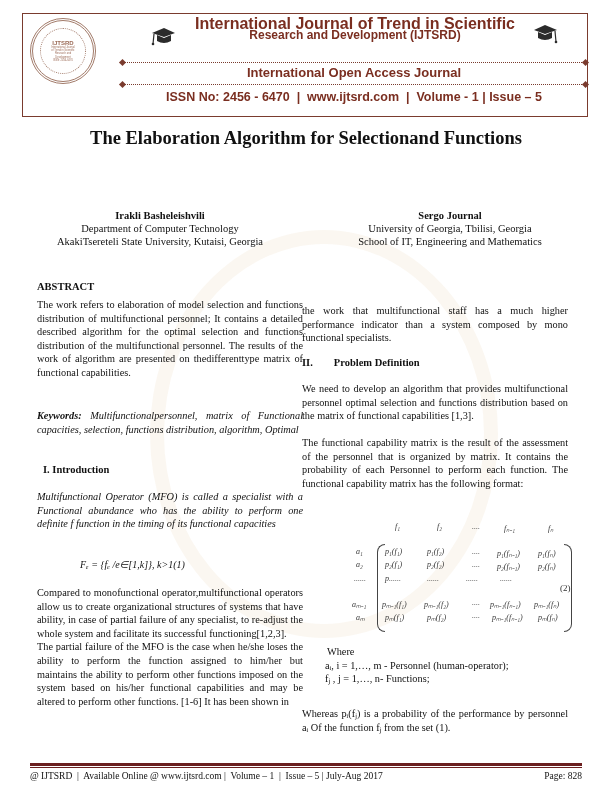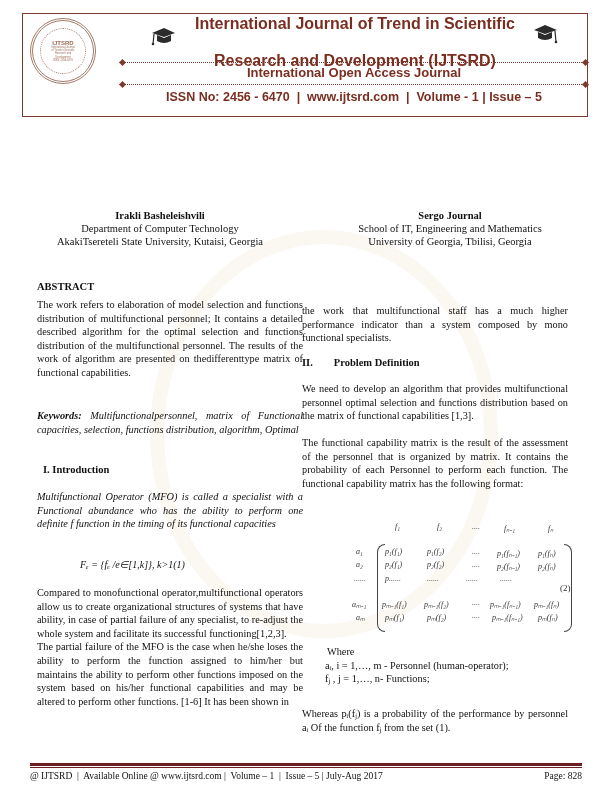--- a/index.html
+++ b/index.html
@@ -32,21 +32,21 @@
   .seal-inner .s1 { font-size: 6px; font-weight: bold; }
   .seal-inner .s2 { font-size: 2.6px; line-height: 3.2px; text-align: center; }
   .cap { position: absolute; width: 26px; height: 20px; }
   .cap-left { left: 150px; top: 27px; }
   .cap-right { left: 533px; top: 24px; }
   .h-title {
     position: absolute; left: 150px; width: 410px; text-align: center;
     font-family: "Liberation Sans", sans-serif; color: #7a2e20; font-weight: bold;
   }
   .h-title.l1 { top: 15px; font-size: 16px; }
-  .h-title.l2 { top: 52px; font-size: 16px; }
+  .h-title.l2 { top: 28px; font-size: 12px; }
   .dotline {
     position: absolute; left: 122px; width: 464px; height: 0;
     border-top: 1px dotted #7a3b2e;
   }
   .dotline::before, .dotline::after {
     content: ""; position: absolute; top: -3px; width: 5px; height: 5px;
     background: #7a3b2e; transform: rotate(45deg);
   }
   .dotline::before { left: -2px; }
   .dotline::after { right: -2px; }
@@ -154,31 +154,32 @@
 </svg>
 
 <div class="h-title l1 layer">International Journal of Trend in Scientific</div>
 <div class="h-title l2 layer">Research and Development  (IJTSRD)</div>
 <div class="dotline dl1 layer"></div>
 <div class="h-oa layer">International Open Access Journal</div>
 <div class="dotline dl2 layer"></div>
 <div class="h-issn layer">ISSN No: 2456 - 6470  |  www.ijtsrd.com  |  Volume - 1 | Issue – 5</div>
 
 <div class="title">
+  <div>The Elaboration Algorithm for Selectionand Functions</div>
 </div>
 
 <div class="author a1">
   <div class="name">Irakli Basheleishvili</div>
   <div>Department of Computer Technology</div>
   <div>AkakiTsereteli State University, Kutaisi, Georgia</div>
 </div>
 <div class="author a2">
   <div class="name">Sergo Journal</div>
+  <div>University of Georgia, Tbilisi, Georgia</div>
   <div>School of IT, Engineering and Mathematics</div>
-  <div>University of Georgia, Tbilisi, Georgia</div>
 </div>
 
 <div class="col col-left abstract-h sec">ABSTRACT</div>
 <div class="col col-left abstract-p">
   <p>The work refers to elaboration of model selection and functions distribution of multifunctional personnel; It contains a detailed described  algorithm for the optimal selection and functions distribution  of the multifunctional personnel. The results of the work of algorithm are presented on thedifferenttype matrix of functional capabilities.</p>
 </div>
 <div class="col col-left keywords">
   <b>Keywords:</b><span> Multifunctionalpersonnel, matrix of Functional capacities, selection, functions distribution, algorithm, Optimal</span>
 </div>
 <div class="col col-left intro-h sec">I.   Introduction</div>

